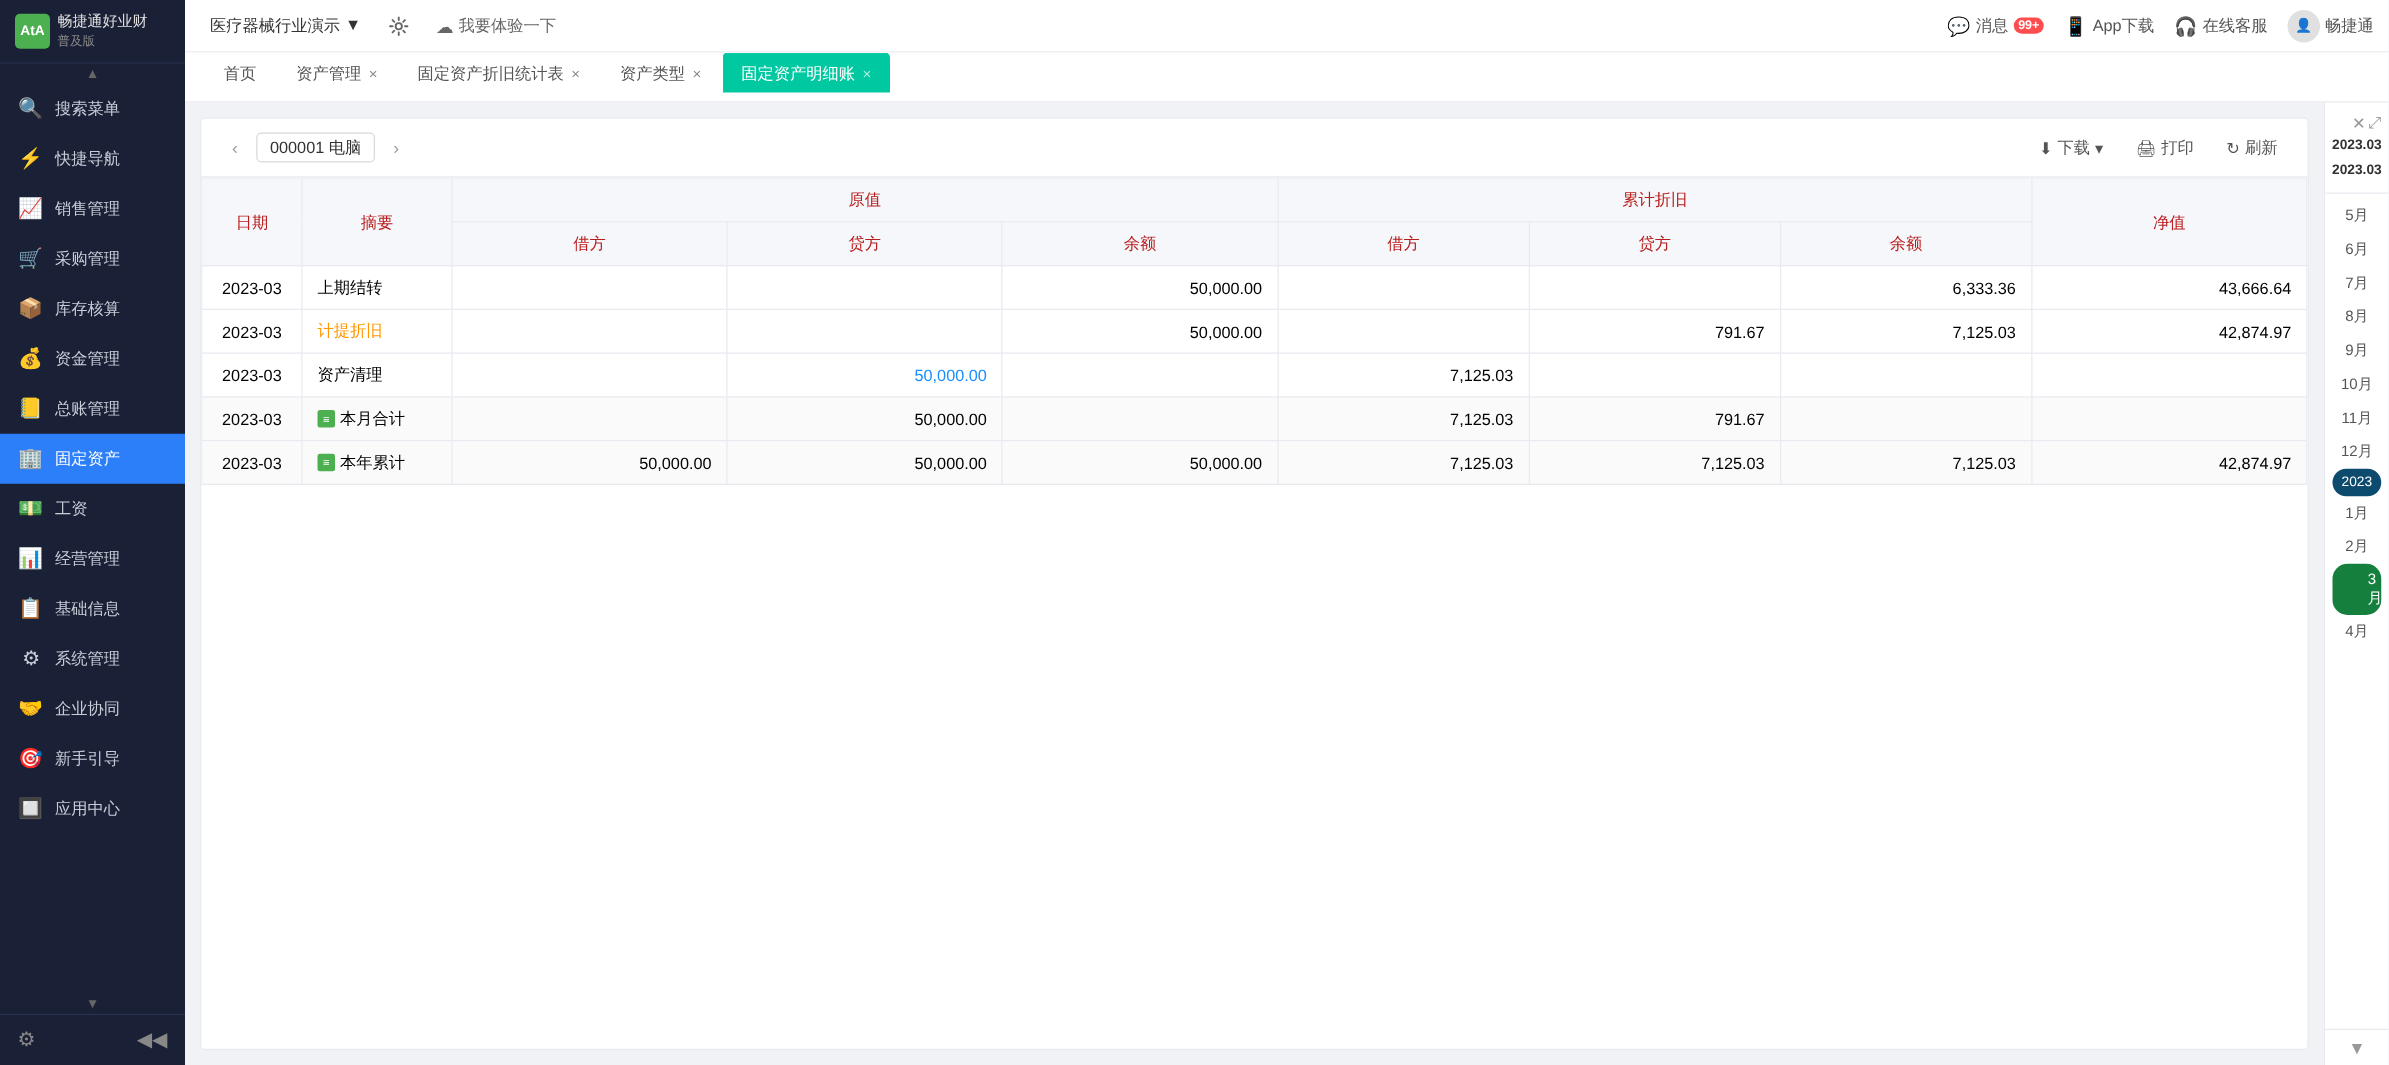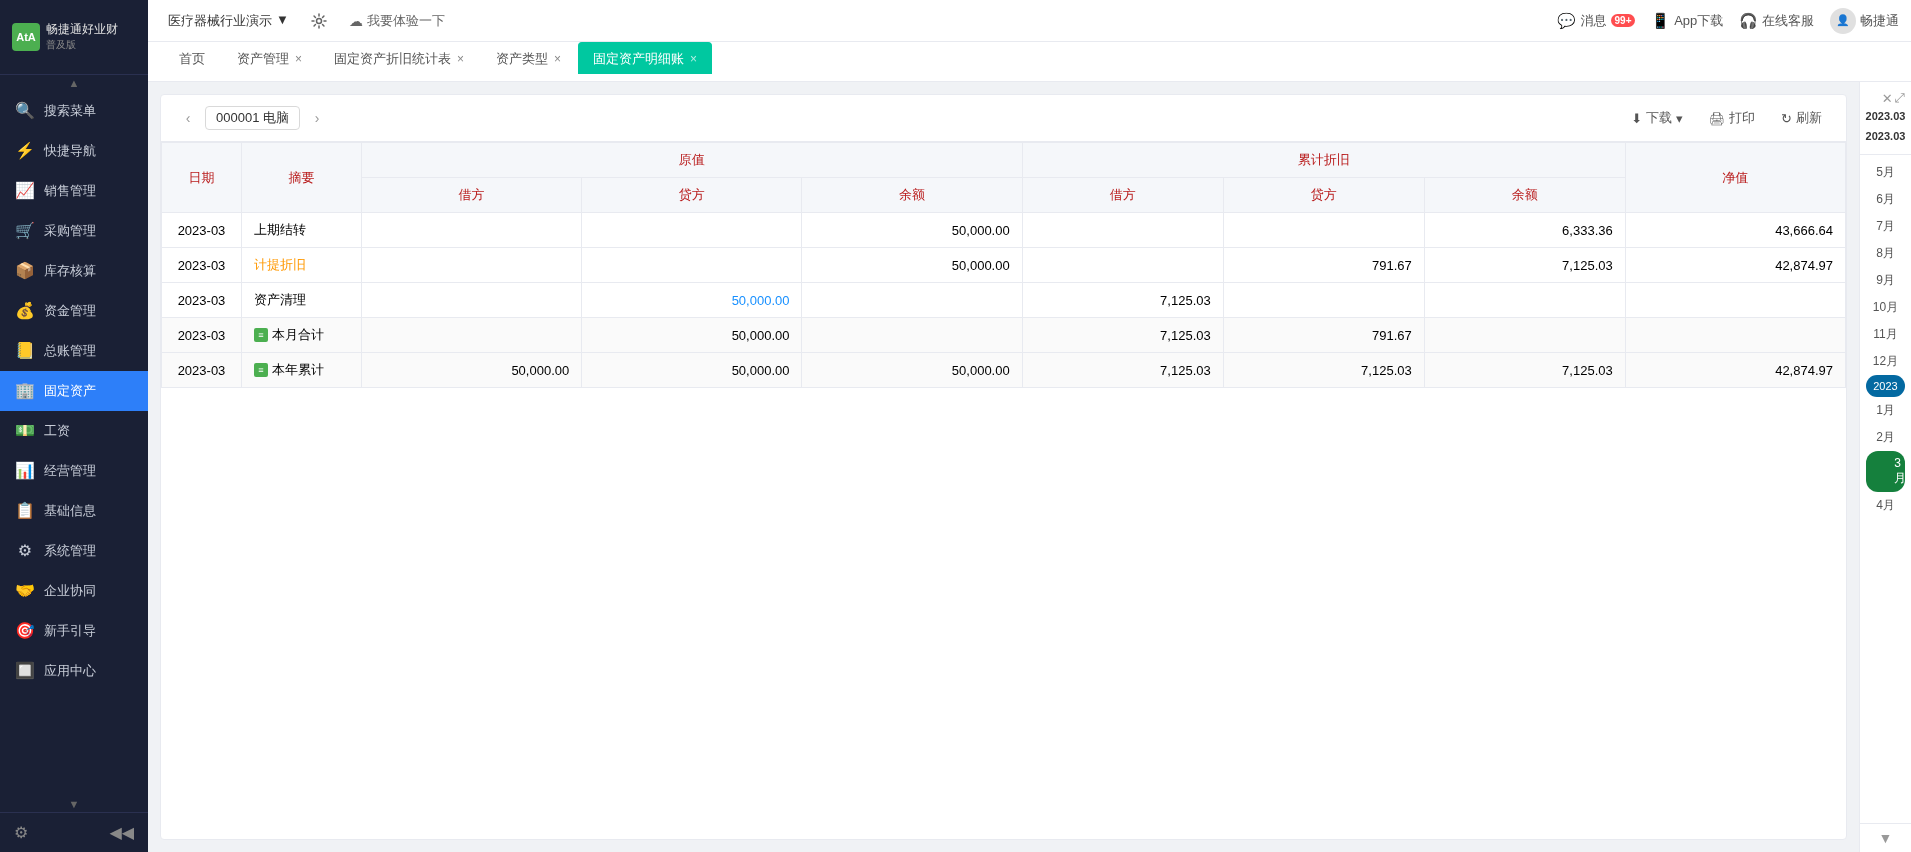--- a/index.html
+++ b/index.html
@@ -9,21 +9,21 @@
     .sidebar {
       width: 148px;
       background: #1a2035;
       color: #c8cdd8;
       display: flex;
       flex-direction: column;
       flex-shrink: 0;
       height: 100%;
     }
     .sidebar-logo {
-      padding: 22px 12px;
+      padding: 10px 12px;
       background: #1a2035;
       display: flex;
       align-items: center;
       gap: 6px;
       border-bottom: 1px solid #2a3050;
     }
     .sidebar-logo-icon {
       width: 28px; height: 28px;
       background: #4caf50;
       border-radius: 4px;
@@ -310,21 +310,21 @@
       cursor: pointer;
     }
     .timeline-month.active {
       background: #15803d;
       color: white;
       border-radius: 12px;
       margin: 0 6px;
       padding-left: 28px;
     }
     .timeline-month.year-label {
-      background: #0369a1;
+      background: #0c4a6e;
       color: white;
       border-radius: 12px;
       margin: 0 6px;
       font-size: 11px;
     }
     .timeline-nav {
       display: flex;
       align-items: center;
       justify-content: center;
       padding: 4px;

